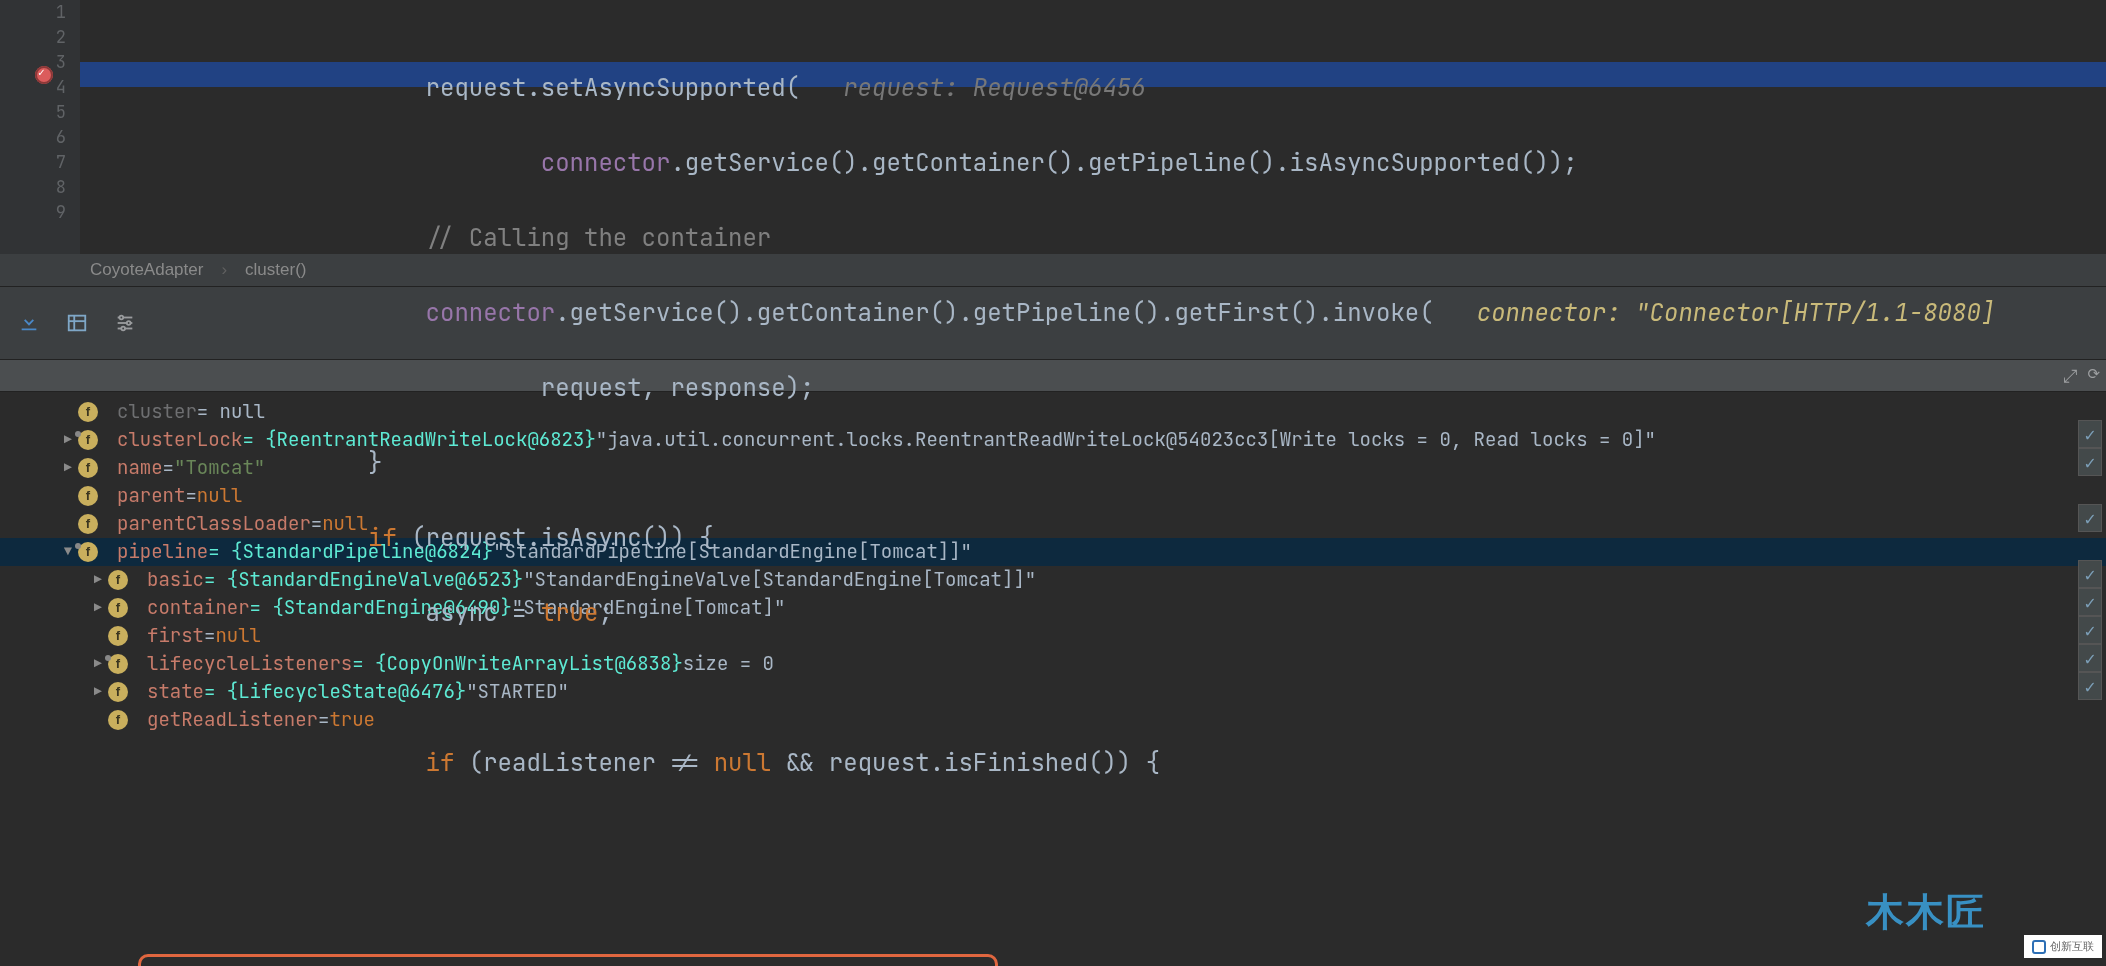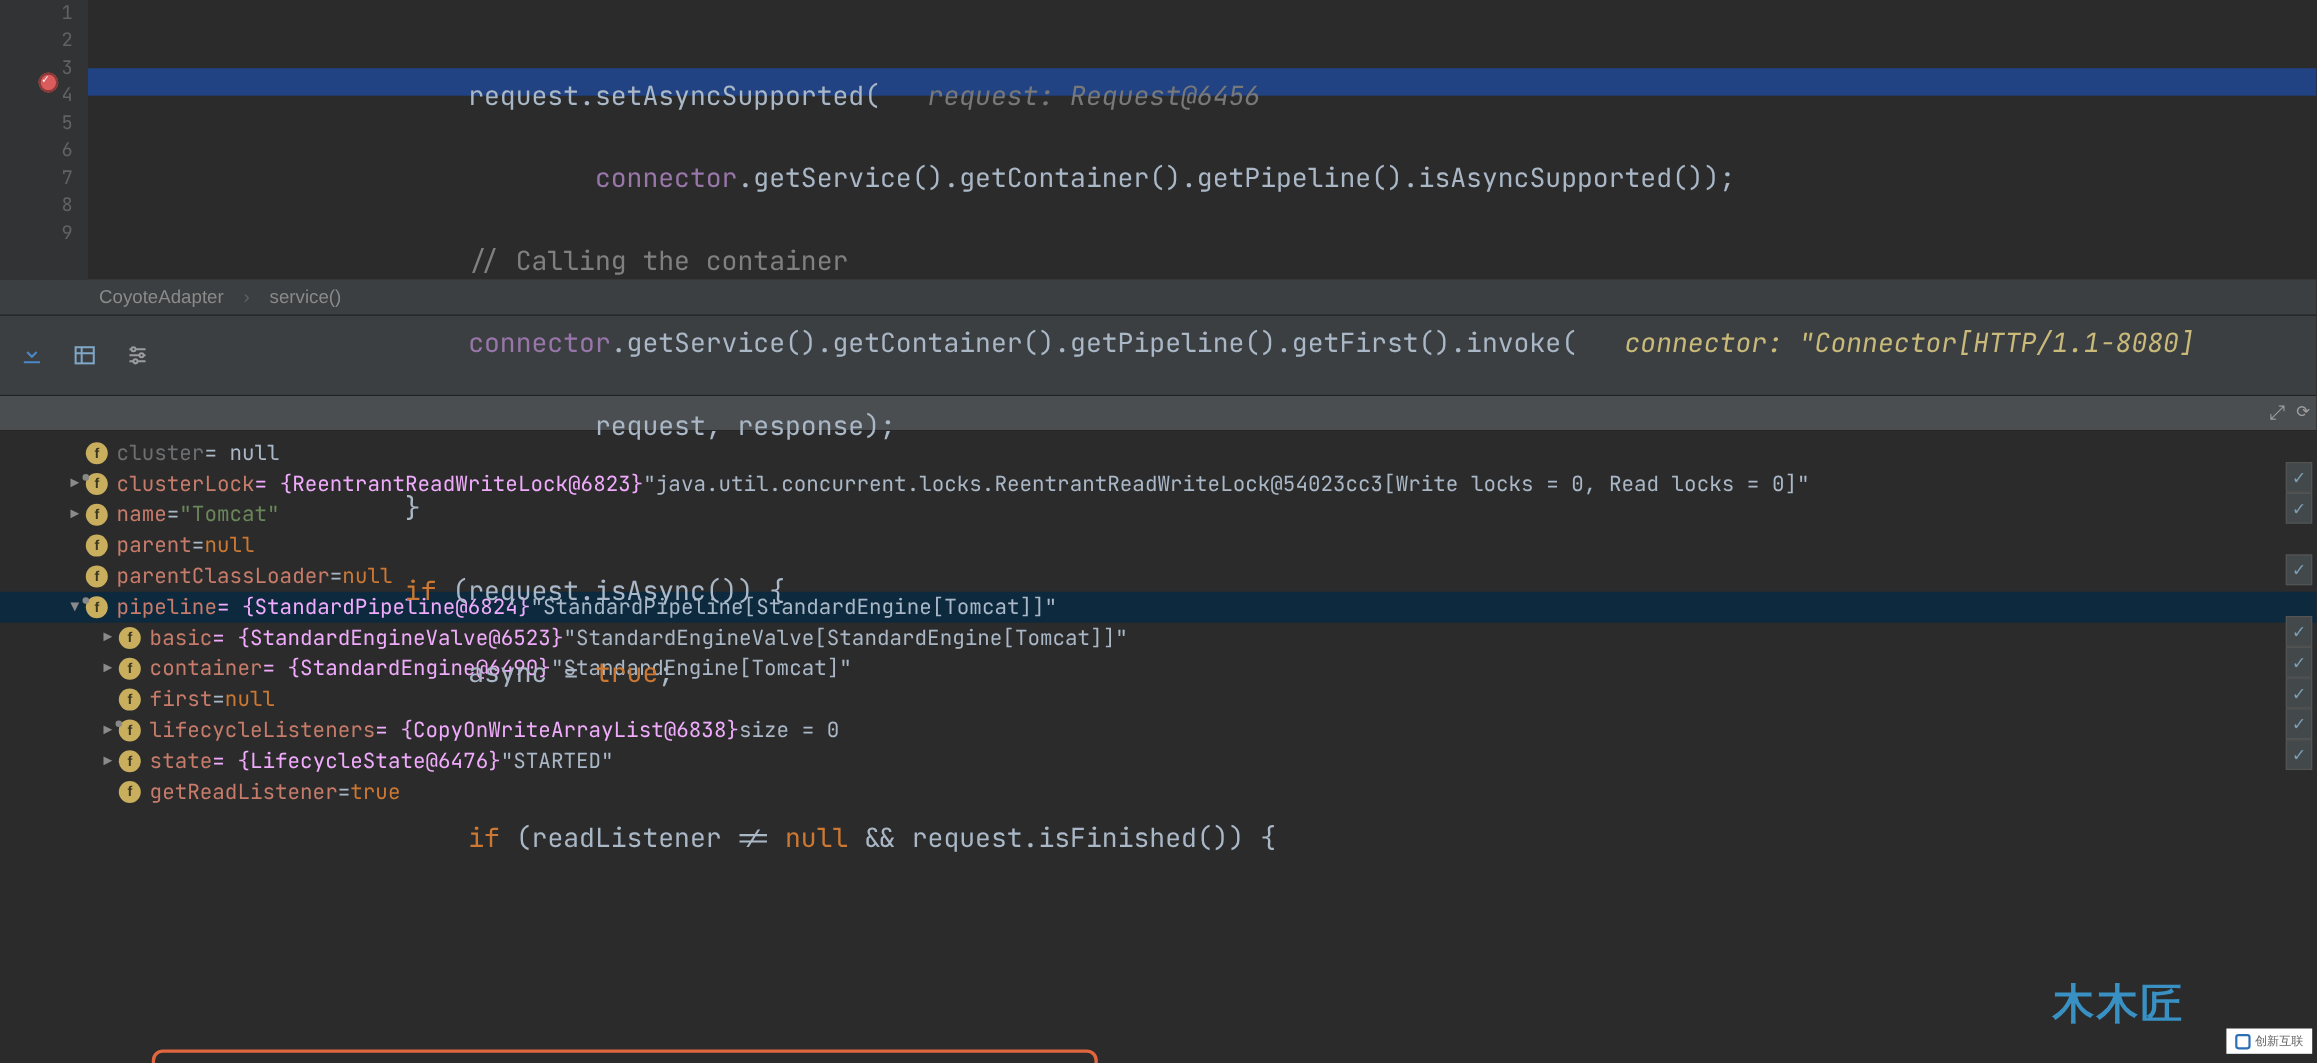--- a/index.html
+++ b/index.html
@@ -167,25 +167,25 @@
 }
 .field-icon.pin::before {
   content: "";
   position: absolute;
   width: 6px; height: 6px;
   background: #888;
   border-radius: 50%;
   margin-left: -20px;
   margin-top: -12px;
 }
-.vname { color: #c77b6a; }
+.vname { color: #c77b6a; margin-left: 11px; }
 .vname.fade { color: #6e6f71; }
 .vval-kw { color: #cc7832; }
 .vval-str { color: #6a8759; }
-.vval-type { color: #f0abfc; }
+.vval-type { color: #5eead4; }
 .vval-plain { color: #a9b7c6; }
 
 .check-col {
   position: absolute;
   right: 4px;
   top: 394px;
   display: flex;
   flex-direction: column;
   gap: 0;
 }
@@ -263,21 +263,21 @@
     <div class="code-line"><span class="plain">                    </span><span class="kw">if</span><span class="mth"> (request.isAsync()) {</span></div>
     <div class="code-line"><span class="plain">                        </span><span class="mth">async = </span><span class="kw">true</span><span class="mth">;</span></div>
     <div class="code-line"><span class="plain">                        </span></div>
     <div class="code-line"><span class="plain">                        </span><span class="kw">if</span><span class="mth"> (readListener != </span><span class="kw">null</span><span class="mth"> &amp;&amp; request.isFinished()) {</span></div>
   </div>
 </div>
 
 <div class="breadcrumb">
   <span>CoyoteAdapter</span>
   <span class="sep">›</span>
-  <span>service()</span>
+  <span>cluster()</span>
 </div>
 
 <div class="dbg-toolbar">
   <div class="tool-icon icon-accent">
     <svg viewBox="0 0 24 24" fill="currentColor">
         <path d="M12 2v10l4-4 1.4 1.4L12 15 6.6 9.4 8 8l4 4V2h0zM4 18h16v2H4z"></path>
       </svg>
   </div>
   <div class="tool-icon">
     <svg viewBox="0 0 24 24" fill="none" stroke="#7fa7c7" stroke-width="2">

